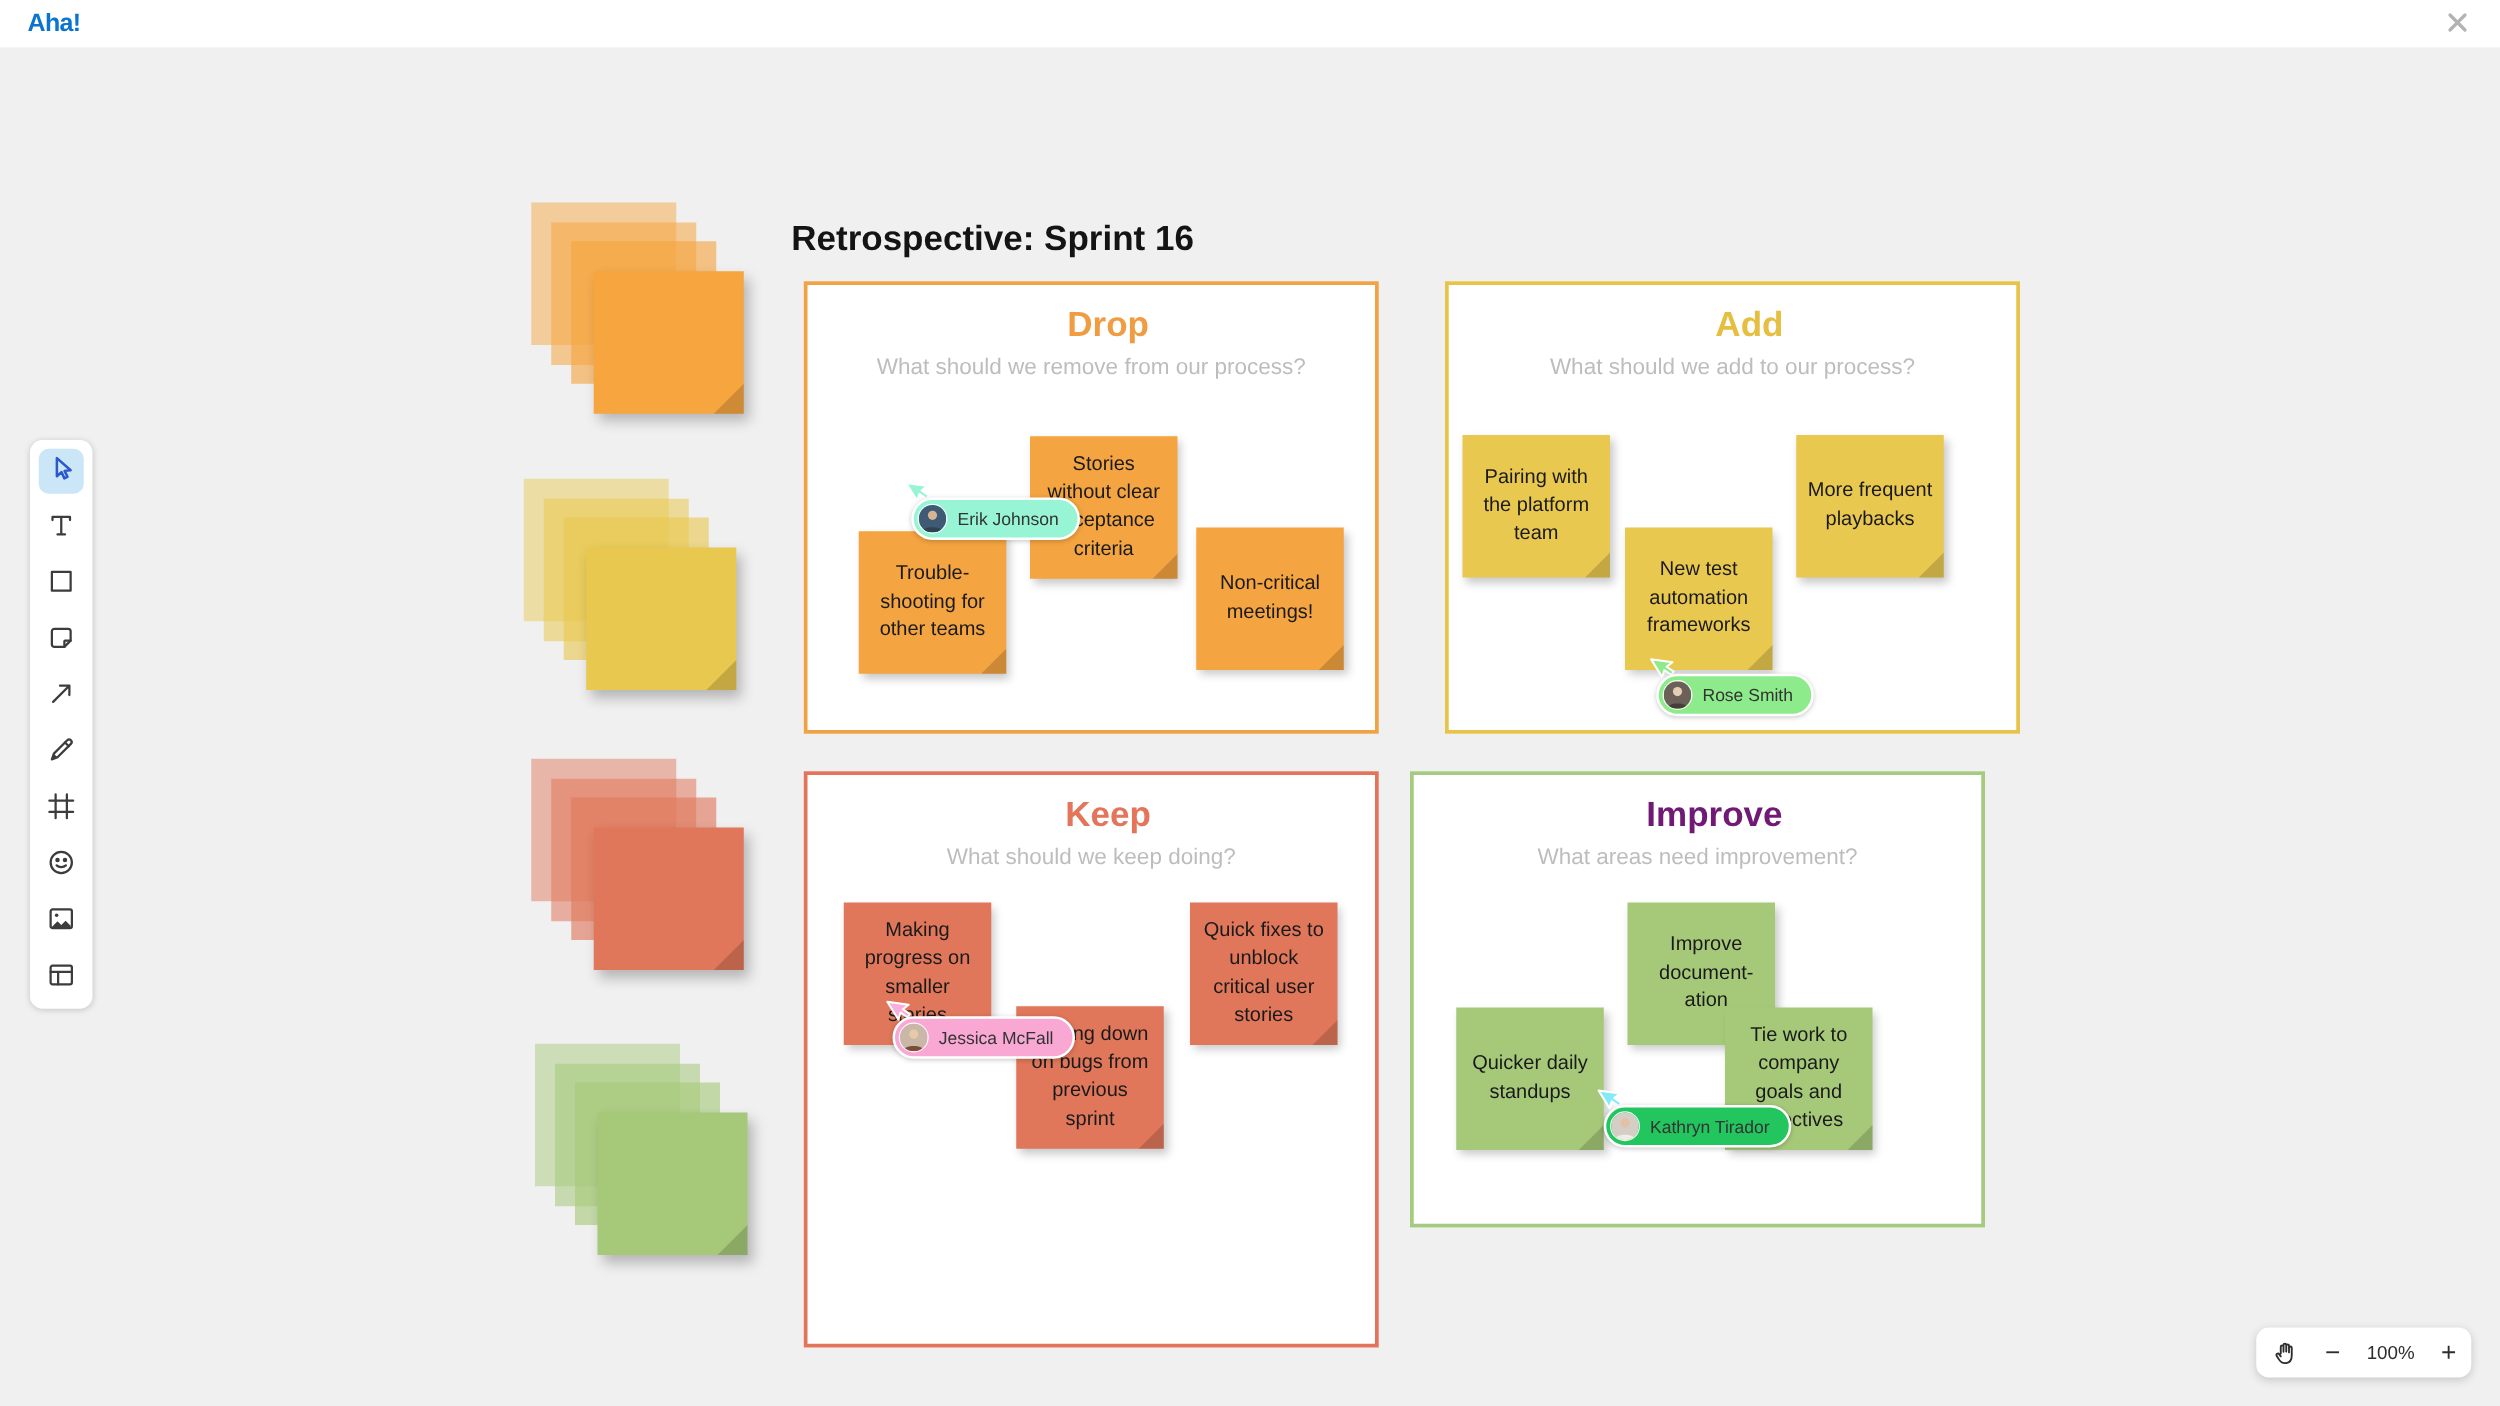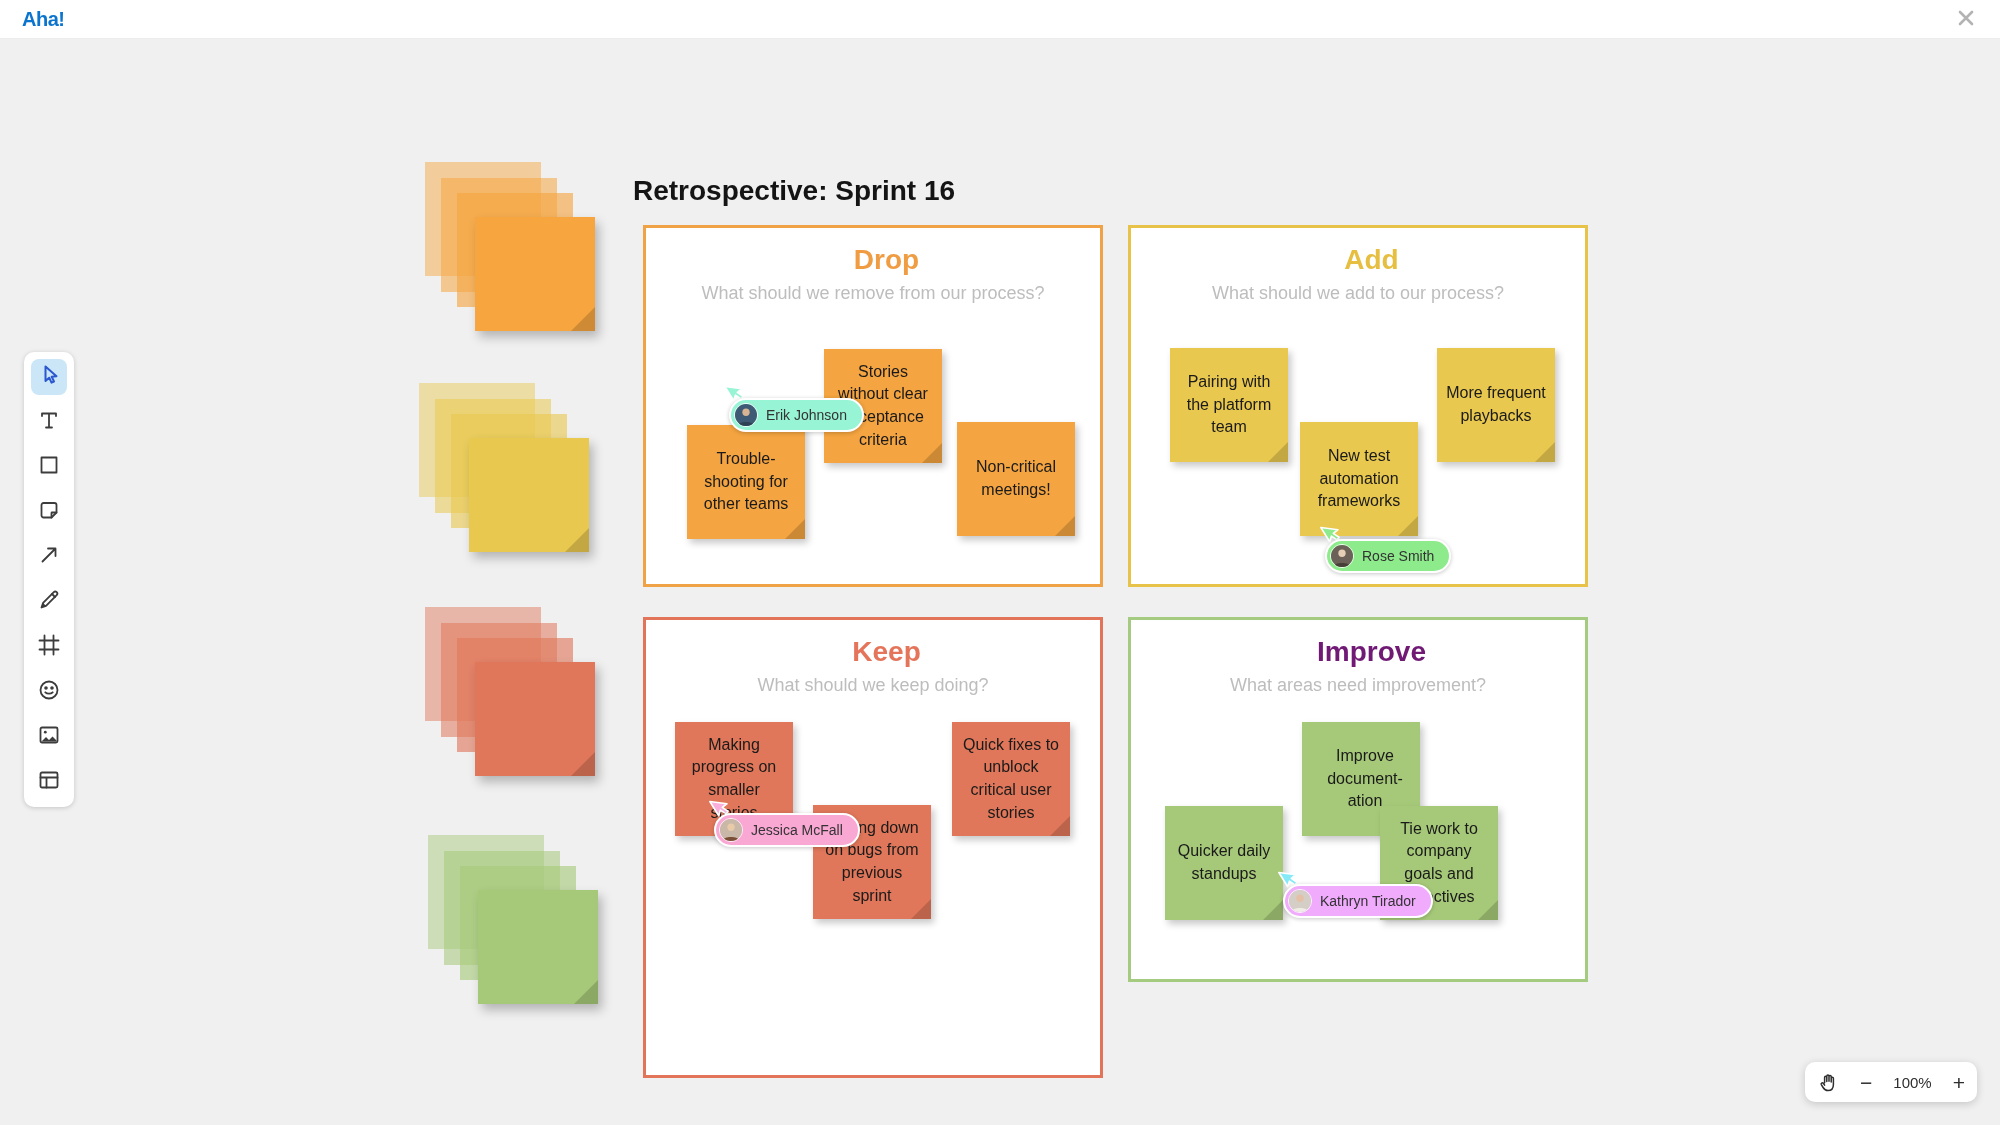--- a/index.html
+++ b/index.html
@@ -21,21 +21,21 @@
   .tool svg{width:26px;height:26px;fill:none;stroke:#3c3c3c;stroke-width:1.8;stroke-linecap:round;stroke-linejoin:round;}
   .tool.active{background:#cbe6f7;}
   .tool.active svg{stroke:#2b57cf;stroke-width:2;}
 
   
   .board-title{position:absolute;left:633px;top:175px;font-size:28px;font-weight:700;color:#141414;z-index:10;}
 
   
   .quadrant{position:absolute;background:#ffffff;border:3px solid;box-sizing:border-box;z-index:1;text-align:center;}
   .q-drop   {left:643px; top:225px;width:460px;height:362px;border-color:#f0a246;}
-  .q-add    {left:1128px;top:225px;width:460px;height:362px;border-color:#e8c34a;}
+  .q-add    {left:1156px;top:225px;width:460px;height:362px;border-color:#e8c34a;}
   .q-keep   {left:643px; top:617px;width:460px;height:461px;border-color:#e2745a;}
   .q-improve{left:1128px;top:617px;width:460px;height:365px;border-color:#a5cb80;}
   .q-title{margin-top:16px;font-size:28px;font-weight:700;padding-left:27px;}
   .q-drop .q-title{color:#ef9c43;} .q-add .q-title{color:#e6be40;}
   .q-keep .q-title{color:#e4755a;} .q-improve .q-title{color:#701a75;}
   .q-subtitle{margin-top:7px;font-size:18px;color:#bdbdbd;}
 
   
   .note{position:absolute;width:118px;height:114px;box-sizing:border-box;padding:8px;
         display:flex;align-items:center;justify-content:center;text-align:center;
@@ -61,21 +61,21 @@
   .cursor{position:absolute;z-index:50;pointer-events:none;}
   .cursor .arrow{position:absolute;left:0;top:0;width:24px;height:24px;transform:rotate(-32deg);transform-origin:4px 2px;}
   .cursor .pill{position:absolute;left:9px;top:13px;display:flex;align-items:center;gap:8px;
         height:30px;border-radius:999px;padding:0 15px 0 3px;border:2px solid #fff;
         box-shadow:0 1px 4px rgba(0,0,0,.22);font-size:14px;color:#333;white-space:nowrap;}
   .avatar{width:24px;height:24px;border-radius:50%;overflow:hidden;position:relative;border:1.5px solid rgba(255,255,255,.9);box-sizing:border-box;}
   .avatar svg{position:absolute;left:0;top:0;width:100%;height:100%;}
   .c-erik .pill{background:#97f4d5;}    .c-erik .arrow path{fill:#97f4d5;}
   .c-rose .pill{background:#8deb8b;}    .c-rose .arrow path{fill:#8deb8b;}
   .c-jessica .pill{background:#f9a8d4;} .c-jessica .arrow path{fill:#f9aedb;}
-  .c-kathryn .pill{background:#f0abfc;} .c-kathryn .arrow path{fill:#85e9f8;}
+  .c-kathryn .pill{background:#22c55e;} .c-kathryn .arrow path{fill:#85e9f8;}
   .cursor .arrow path{stroke:#ffffff;stroke-width:1.6;stroke-linejoin:round;}
 
   
   .zoombar{position:absolute;left:1805px;top:1062px;width:172px;height:40px;background:#fff;
         border-radius:10px;box-shadow:0 2px 8px rgba(0,0,0,.18);z-index:100;
         display:flex;align-items:center;justify-content:space-between;padding:0 12px;box-sizing:border-box;}
   .zoombar .zbtn{cursor:pointer;display:flex;align-items:center;justify-content:center;color:#2e2e2e;}
   .hand-btn svg{width:22px;height:22px;fill:none;stroke:#2e2e2e;stroke-width:1.5;stroke-linecap:round;stroke-linejoin:round;}
   .zminus,.zplus{font-size:21px;font-weight:500;line-height:1;}
   .zlevel{font-size:15px;color:#2e2e2e;}

